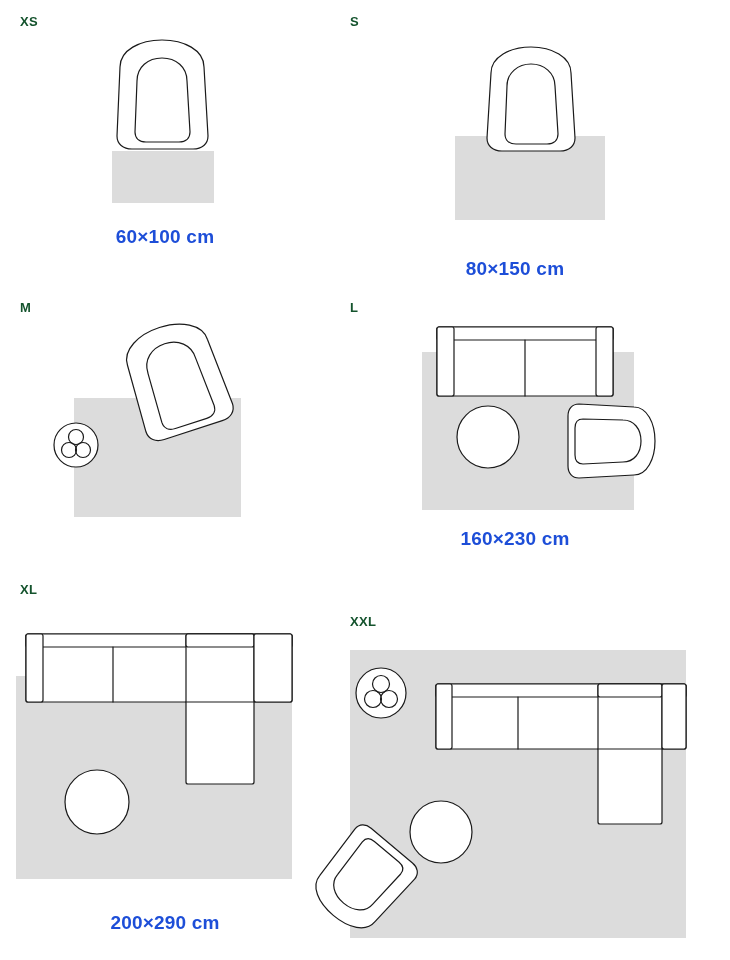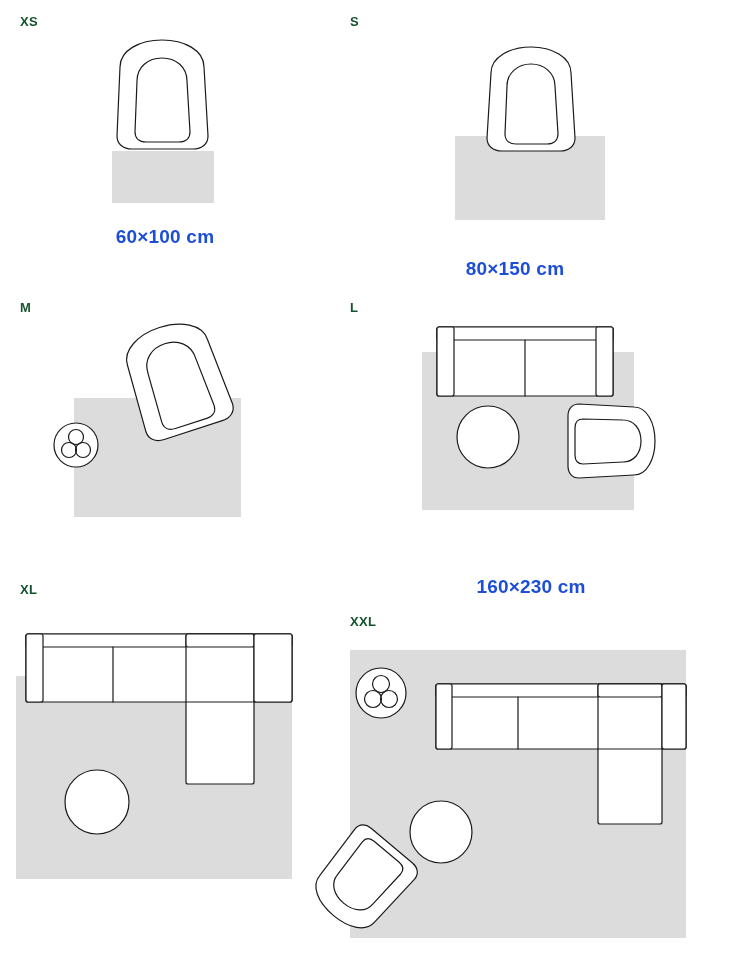--- a/index.html
+++ b/index.html
@@ -136,21 +136,21 @@
         </g>
 
         <circle class="furn" cx="138" cy="123" r="31"></circle>
 
         <g transform="rotate(90 255 128)">
           <path class="furn" d="M220 99 C220 86 236 78 254 78 C272 78 288 86 288 99 L291 154 C291 161 286 165 279 165 L229 165 C222 165 217 161 217 154 Z"></path>
           <path class="furn" d="M233 110 C233 99 242 92 254 92 C266 92 275 99 275 110 L277 150 C277 155 274 158 268 158 L241 158 C235 158 232 155 232 150 Z"></path>
         </g>
       </svg>
     </div>
-    <div class="dim-label" style="left:16px; top:228px; width:330px;margin-top:48px;">160×230 cm</div>
+    <div class="dim-label" style="left:0; top:228px; width:330px;">160×230 cm</div>
   </div>
 
   <div class="cell" style="left:20px; top:582px; width:320px; height:370px;">
     <div class="size-label">XL</div>
     <div class="stage" style="left:-20px; top:20px; width:340px; height:300px;">
       <svg width="340" height="300" viewBox="0 0 340 300" aria-hidden="true">
         <rect class="rug" x="16" y="74" width="276" height="203"></rect>
 
         <g>
           <rect class="furn" x="26" y="32" width="266" height="68" rx="2"></rect>
@@ -159,20 +159,21 @@
           <line class="furn-line" x1="113" y1="45" x2="113" y2="100"></line>
           <rect class="furn" x="186" y="32" width="68" height="150" rx="2"></rect>
           <rect class="furn" x="186" y="32" width="68" height="13" rx="2"></rect>
           <rect class="furn" x="254" y="32" width="38" height="68" rx="2"></rect>
           <line class="furn-line" x1="186" y1="100" x2="254" y2="100"></line>
         </g>
 
         <circle class="furn" cx="97" cy="200" r="32"></circle>
       </svg>
     </div>
+    <div class="dim-label" style="left:0; top:330px; width:290px;">200×290 cm</div>
   </div>
 
   <div class="cell" style="left:350px; top:614px; width:370px; height:370px;">
     <div class="size-label">XXL</div>
     <div class="stage" style="left:-40px; top:32px; width:410px; height:310px;">
       <svg width="410" height="310" viewBox="0 0 410 310" aria-hidden="true">
         <rect class="rug" x="40" y="4" width="336" height="288"></rect>
 
         <g>
           <rect class="furn" x="126" y="38" width="250" height="65" rx="2"></rect>

